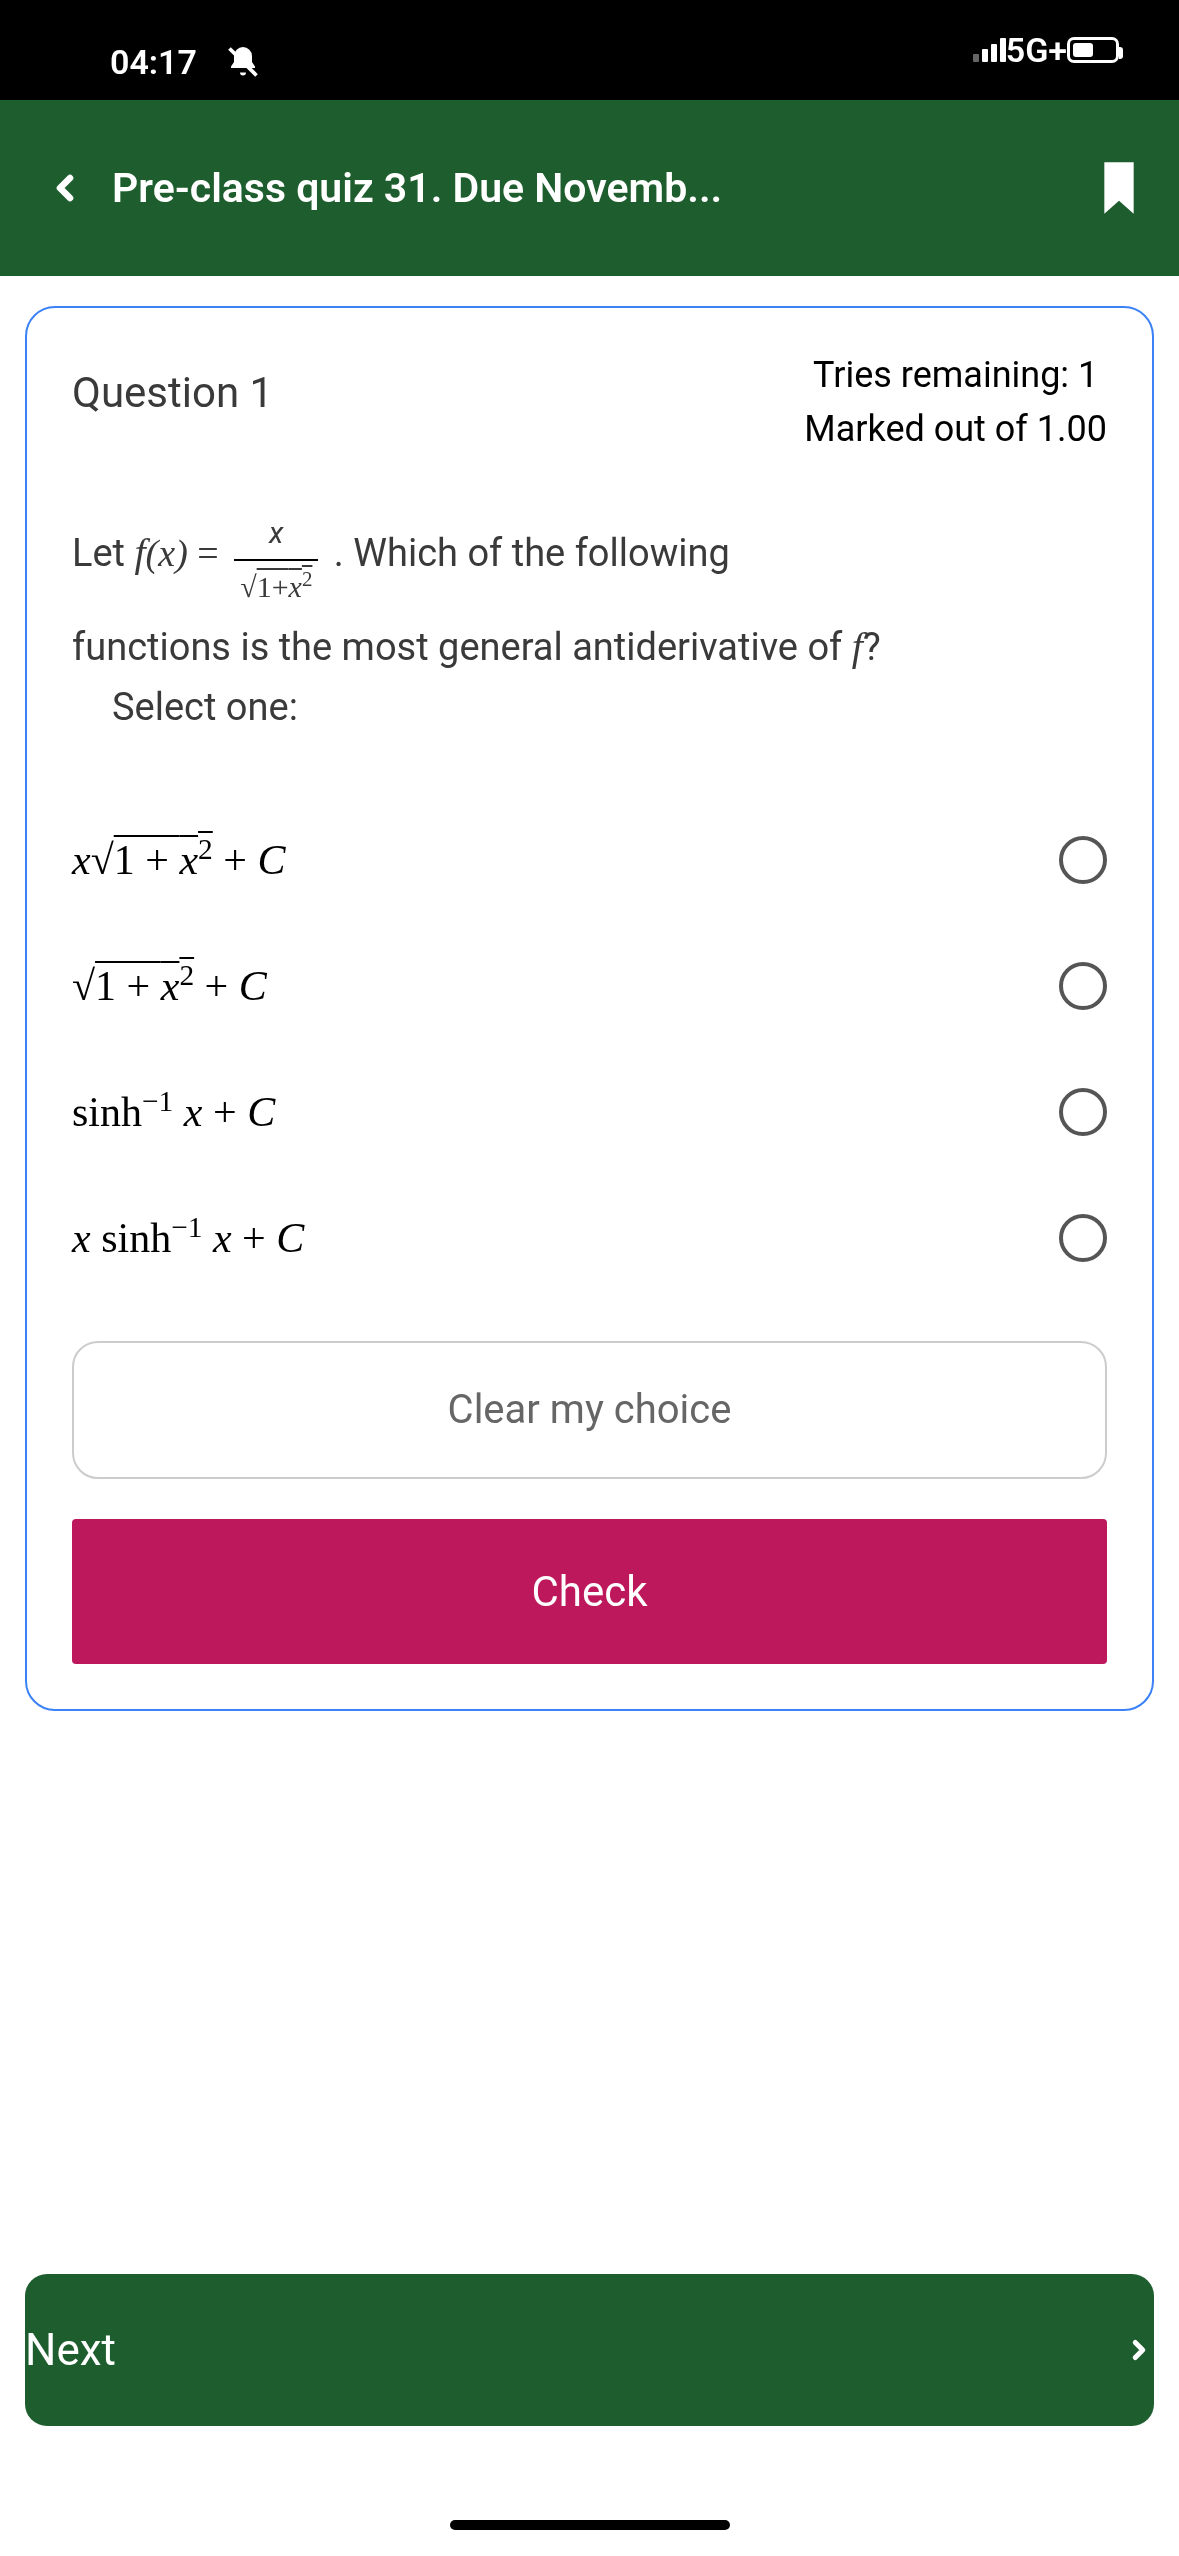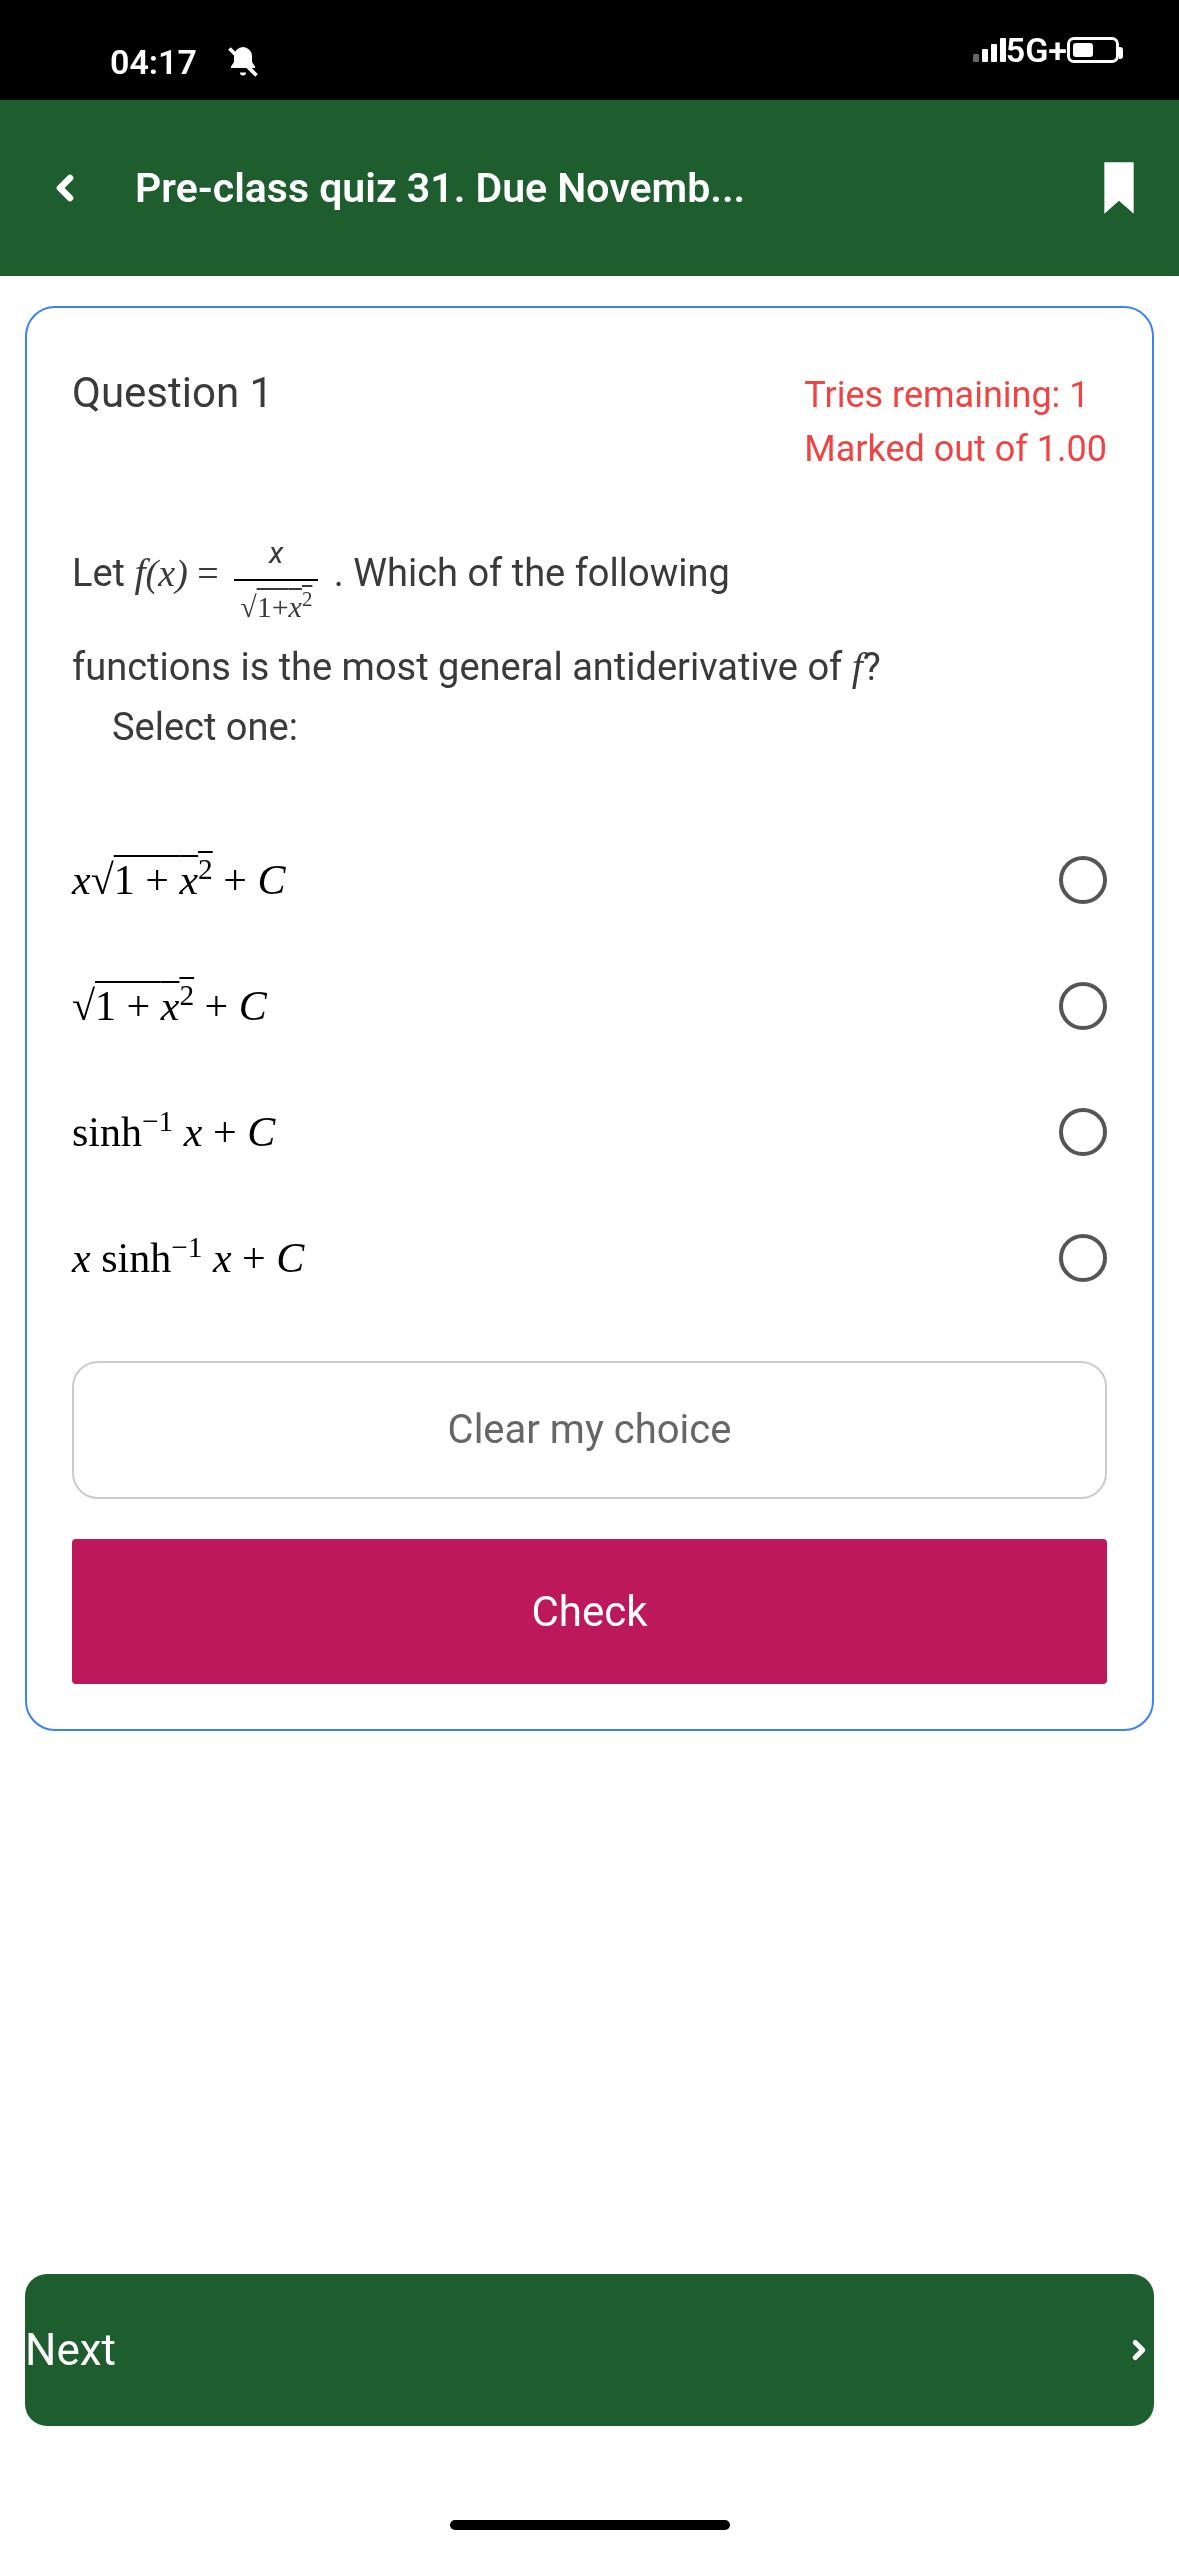--- a/index.html
+++ b/index.html
@@ -37,21 +37,21 @@
   }
   .battery::after { content:''; position:absolute; right:-7px; top:7px; width:4px; height:12px; background:#fff; border-radius:0 3px 3px 0;}
   .battery-fill { width: 50%; height: 100%; background:#fff; border-radius:3px; }
 
   .app-bar {
     background: #1e5e2e;
     height: 176px;
     display: flex;
     align-items: center;
     padding: 0 30px;
-    gap: 35px;
+    gap: 12px;
   }
   .back-btn {
     width: 70px; height: 70px; display:flex; align-items:center; justify-content:center;
     color:#fff; flex-shrink:0;
   }
   .title {
     flex: 1;
     color: #fff;
     font-size: 41px;
     font-weight: 600;
@@ -78,21 +78,21 @@
     padding: 40px 45px 45px 45px;
     background: #fff;
   }
   .card-header {
     display: flex;
     justify-content: space-between;
     align-items: flex-start;
     margin-bottom: 50px;
   }
   .q-title { font-size: 42px; color: #3a3a3a; margin-top: 20px; }
-  .q-meta { text-align: left; font-size: 36px; color: #ef4444; line-height: 1.5; margin-top: 20px; }
+  .q-meta { text-align: center; font-size: 36px; color: #000000; line-height: 1.5; }
 
   .q-body { font-size: 38px; color: #3a3a3a; line-height: 1.55; }
   .intro-line { display: block; margin-bottom: 10px; }
   .select-one { display:block; margin-bottom: 60px; margin-left: 40px; }
 
   .frac { display:inline-flex; flex-direction:column; align-items:center; vertical-align:middle; font-size:30px; margin:0 6px; position:relative; top:4px;}
   .frac .num { padding: 0 6px 2px 6px; font-style:italic; }
   .frac .den { border-top: 2px solid #000; padding: 2px 6px 0 6px; }
   .mi { font-style: italic; font-family: "Times New Roman", serif; }
   .sup { font-size: 0.7em; vertical-align: super; }

